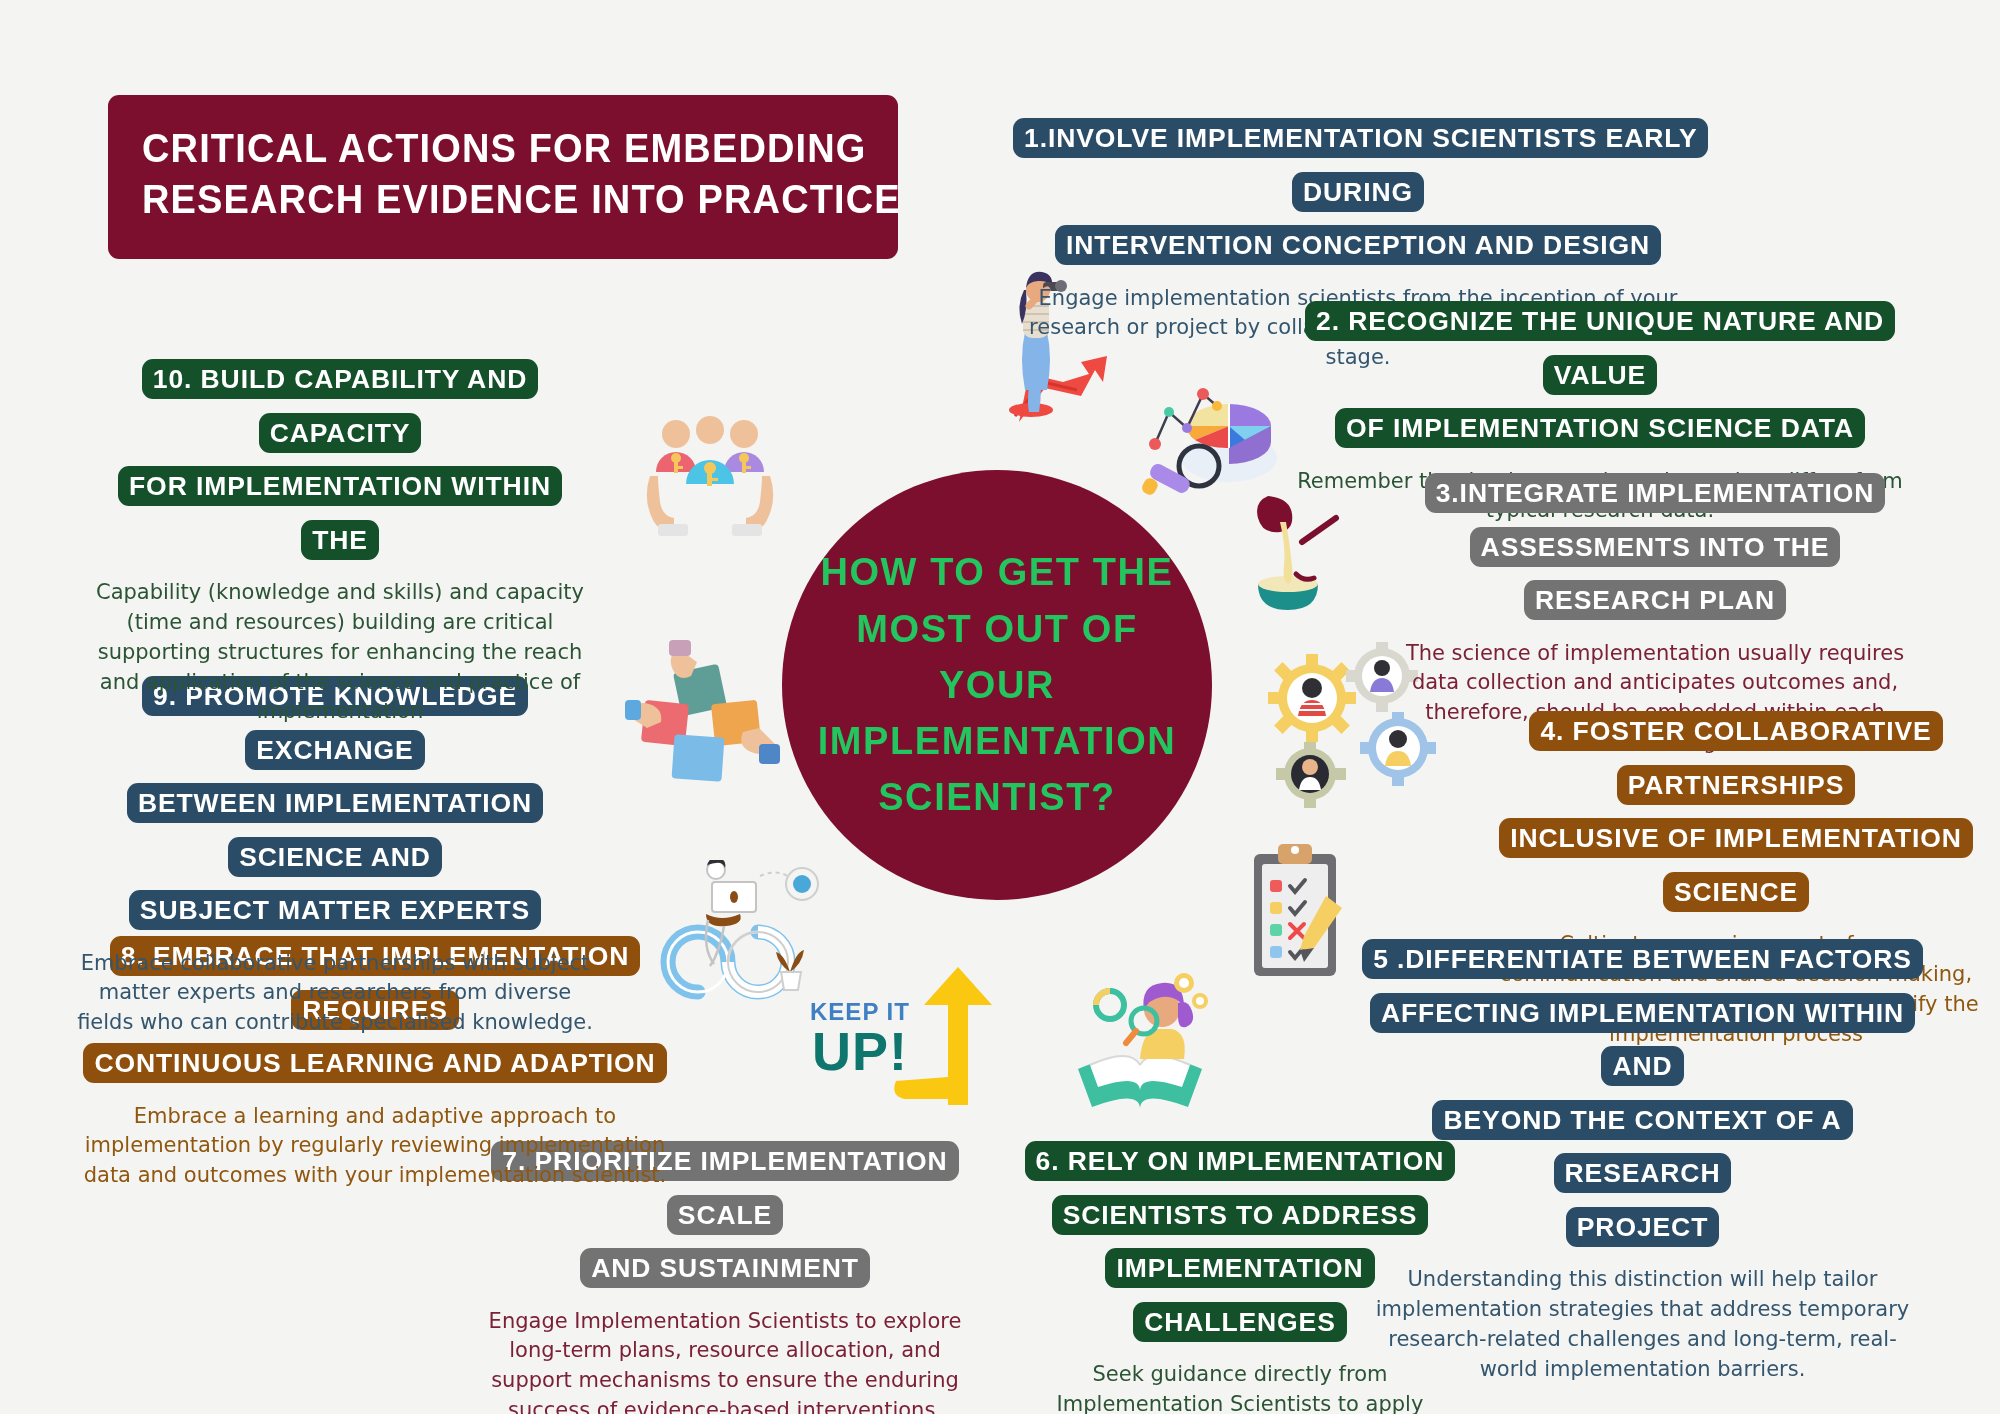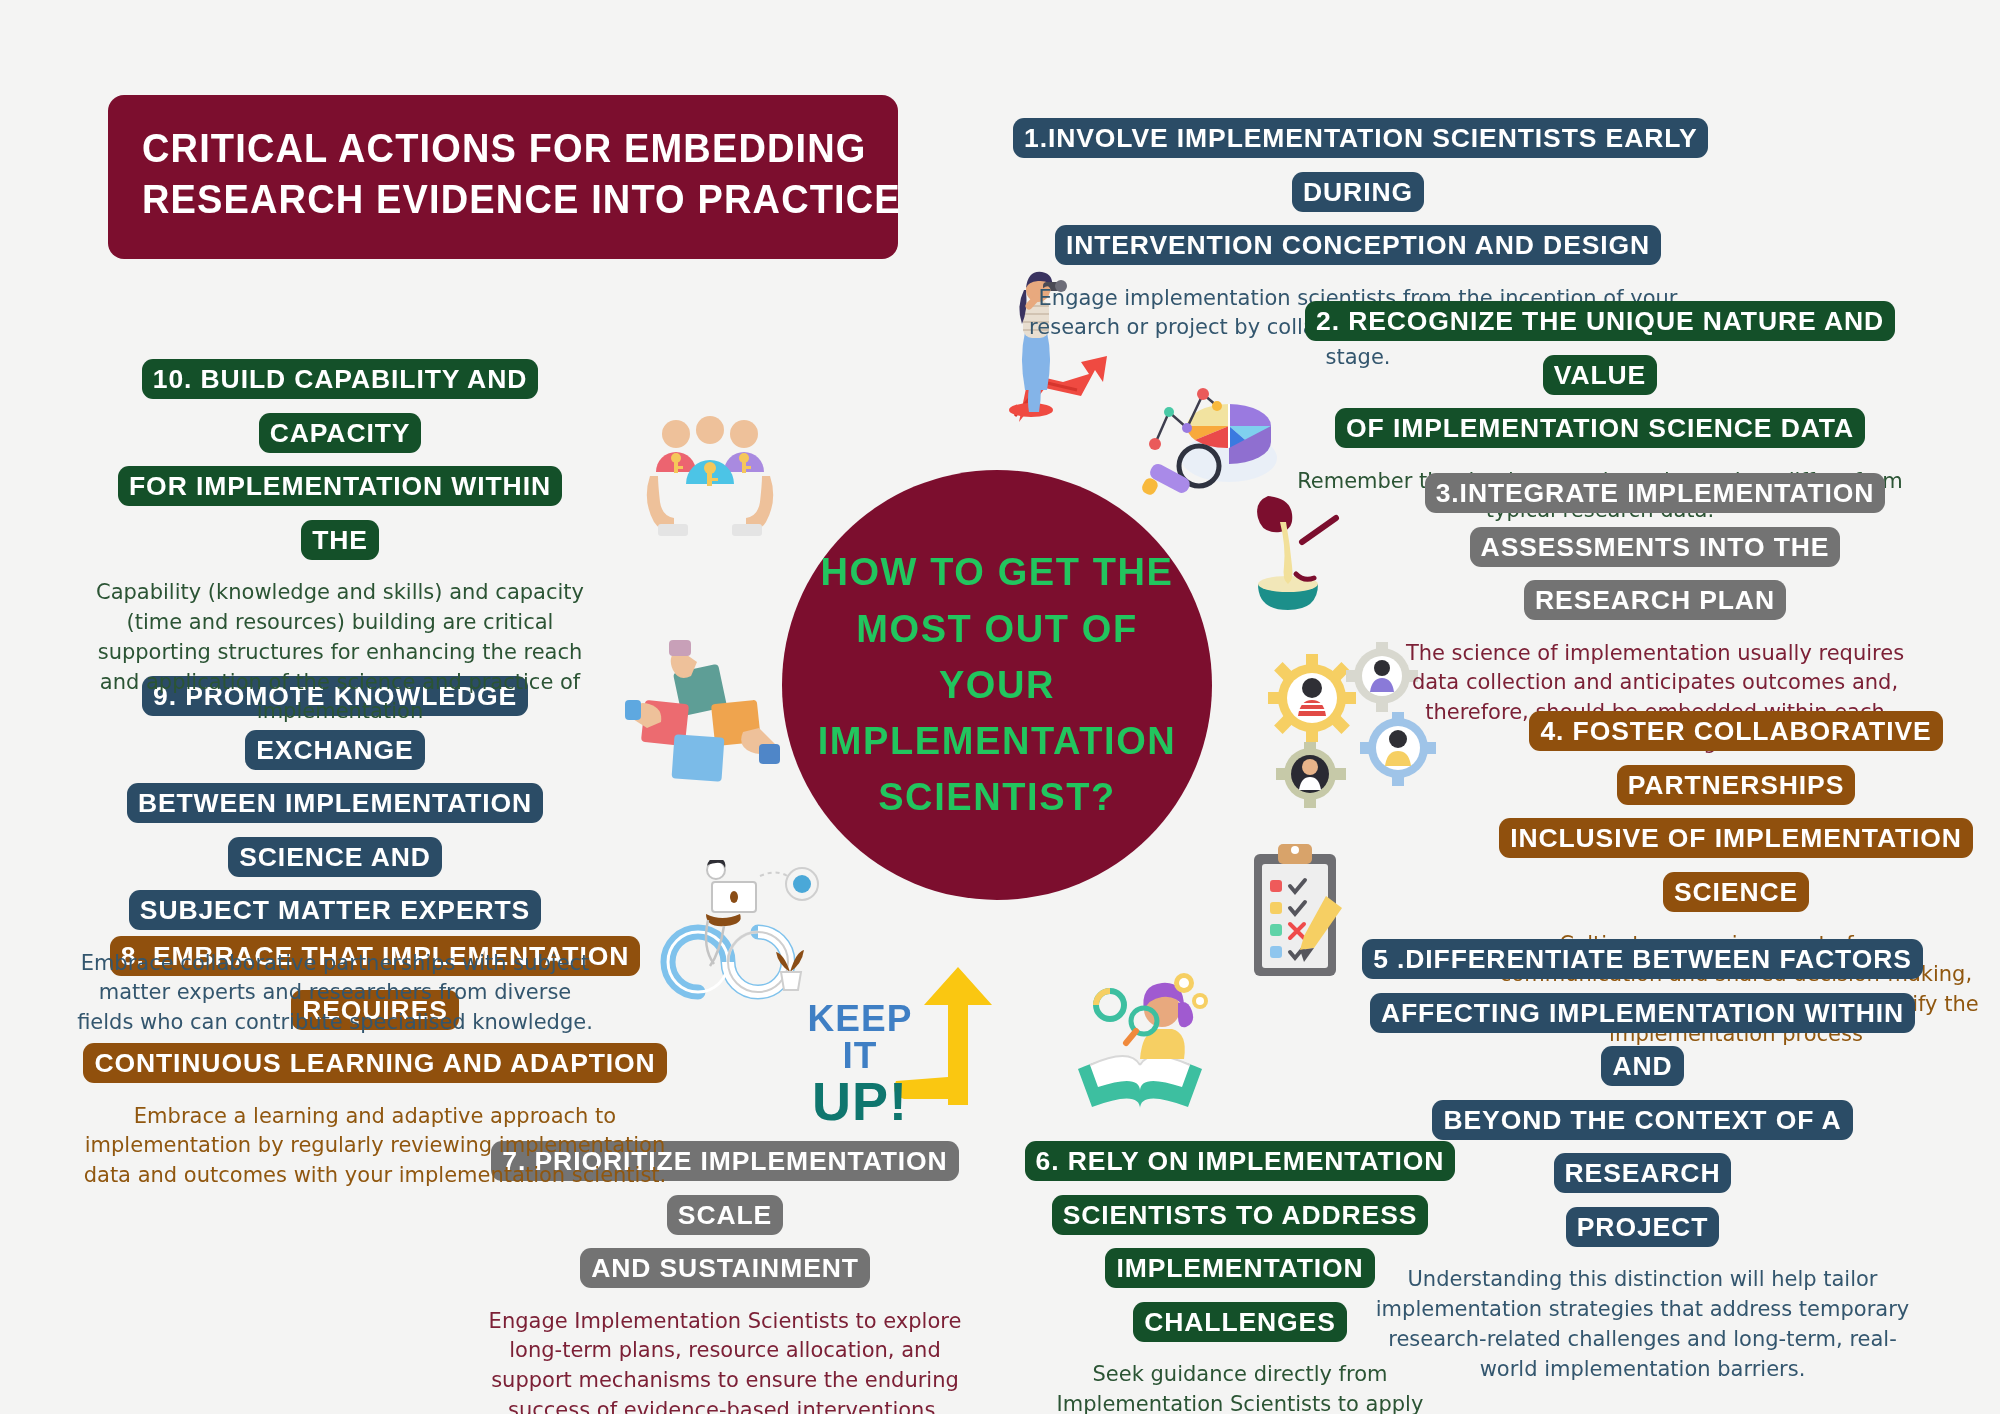--- a/index.html
+++ b/index.html
@@ -18,21 +18,21 @@
   .frame{
     position:absolute;left:36px;top:36px;width:1928px;height:1352px;
     background:#f4f4f3;
   }
 
   
   .title-pill{
     position:absolute;
     left:108px;top:95px;width:790px;
     background:#7c0e2e;
-    border-radius:16px;
+    border-radius:11px;
     padding:28px 34px 34px 34px;
     box-sizing:border-box;
   }
   .title-pill .ln{
     color:#ffffff;
     font-family:"Liberation Sans Narrow","Liberation Sans",sans-serif;
     font-weight:bold;
     font-size:40px;
     letter-spacing:1.2px;
     line-height:1.28;
@@ -291,21 +291,21 @@
    <path d="M140 112 q6 -20 14 -22 q-2 14 -14 22z" fill="#8a4d16"></path>
    <path d="M140 112 q-6 -18 -14 -20 q2 12 14 20z" fill="#8a4d16"></path>
    <path d="M131 112 h20 l-3 18 h-14 z" fill="#fff" stroke="#cfcfcf" stroke-width="2"></path>
  </svg>
 
  <svg class="art" style="left:862px;top:965px" width="130" height="140" viewBox="0 0 130 140">
    <path d="M86 140 L86 40 L62 40 L96 2 L130 40 L106 40 L106 140 Z" fill="#fac711"></path>
    <path d="M34 116 q-6 14 8 18 l44 0 l0 -22 z" fill="#fac711"></path>
  </svg>
  <div class="art" style="left:800px;top:1000px;width:120px;text-align:center;">
-   <div style="font-family:'Liberation Sans Narrow','Liberation Sans',sans-serif;font-weight:bold;font-size:37px;color:#3f7fc4;letter-spacing:1px;text-transform:uppercase;line-height:1;">Keep it</div>
+   <div style="font-family:'Liberation Sans Narrow','Liberation Sans',sans-serif;font-weight:bold;font-size:24px;color:#3f7fc4;letter-spacing:1px;text-transform:uppercase;line-height:1;">Keep it</div>
    <div style="font-family:'Liberation Sans Narrow','Liberation Sans',sans-serif;font-weight:bold;font-size:54px;color:#0f766e;letter-spacing:1px;line-height:1;">UP!</div>
  </div>
 
  <svg class="art" style="left:1060px;top:965px" width="160" height="150" viewBox="0 0 160 150">
    <path d="M18 104 q50 -22 62 0 q12 -22 62 0 l-14 38 q-48 -18 -48 2 q0 -20 -48 -2 z" fill="#3dbfa0"></path>
    <path d="M30 100 q40 -18 50 0 q10 -18 50 0 l-8 22 q-42 -14 -42 4 q0 -18 -42 -4 z" fill="#fff"></path>
    <path d="M30 100 q40 -18 50 0" stroke="#d8d8d8" stroke-width="2" fill="none"></path>
    <path d="M80 100 q10 -18 50 0" stroke="#d8d8d8" stroke-width="2" fill="none"></path>
    <path d="M96 64 q-14 4 -16 30 l44 0 q4 -26 -12 -30 z" fill="#f6cf63"></path>
    <circle cx="102" cy="44" r="18" fill="#e8a97e"></circle>

